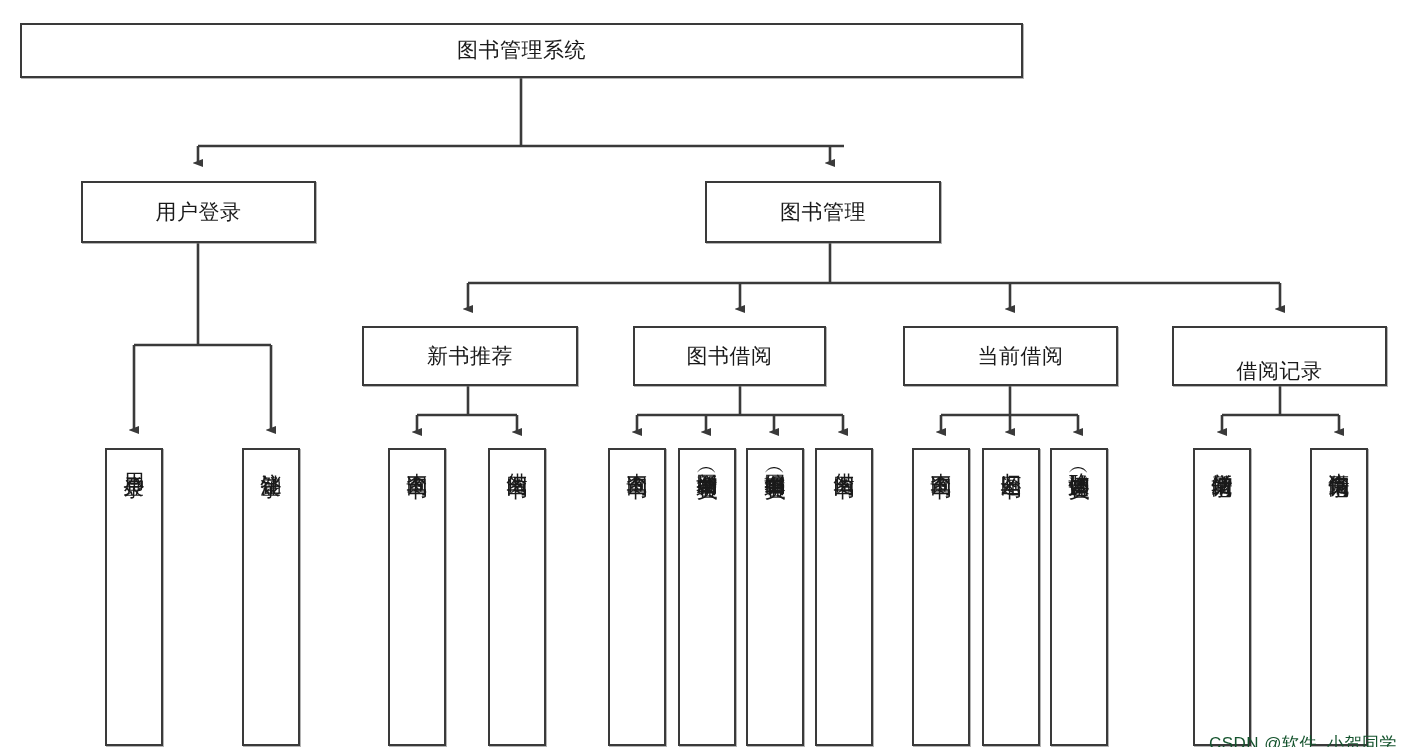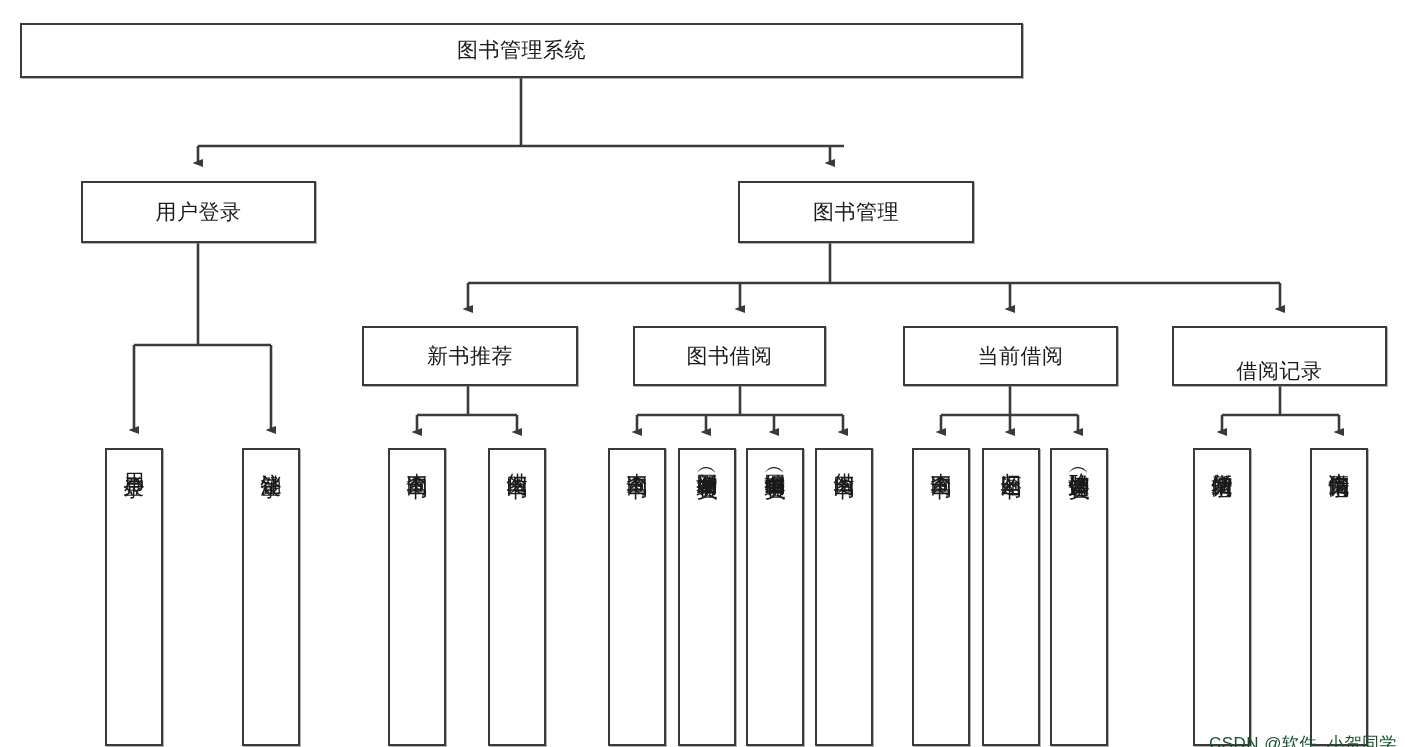--- a/index.html
+++ b/index.html
@@ -136,21 +136,21 @@
   </svg>
 
   <div class="node horiz root" style="left:20px; top:12px; width:1003px; height:55px;">
     <span class="node-label">图书管理系统</span>
   </div>
 
   <div class="node horiz" style="left:81px; top:170px; width:235px; height:62px;">
     <span class="node-label">用户登录</span>
   </div>
 
-  <div class="node horiz" style="left:738px; top:170px; width:236px; height:62px;">
+  <div class="node horiz" style="left:705px; top:170px; width:236px; height:62px;">
     <span class="node-label">图书管理</span>
   </div>
 
   <div class="node horiz" style="left:362px; top:315px; width:216px; height:60px;">
     <span class="node-label">新书推荐</span>
   </div>
 
   <div class="node horiz" style="left:633px; top:315px; width:193px; height:60px;">
     <span class="node-label">图书借阅</span>
   </div>

